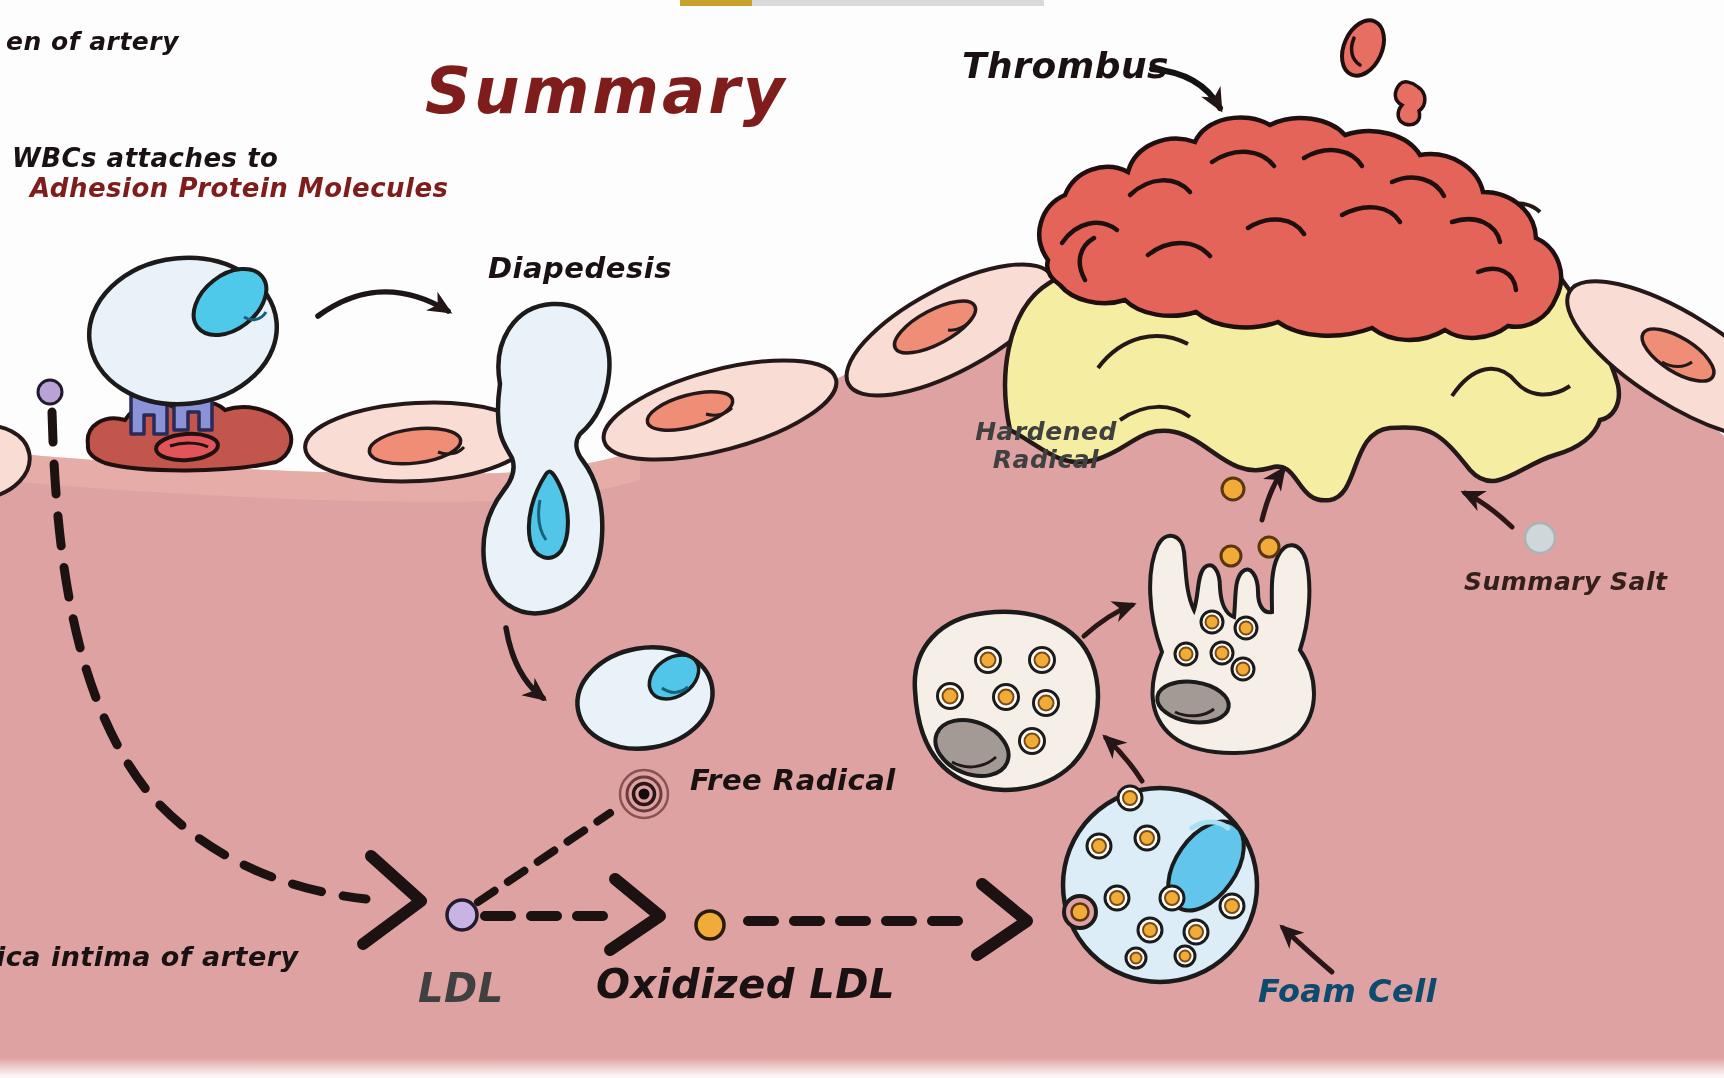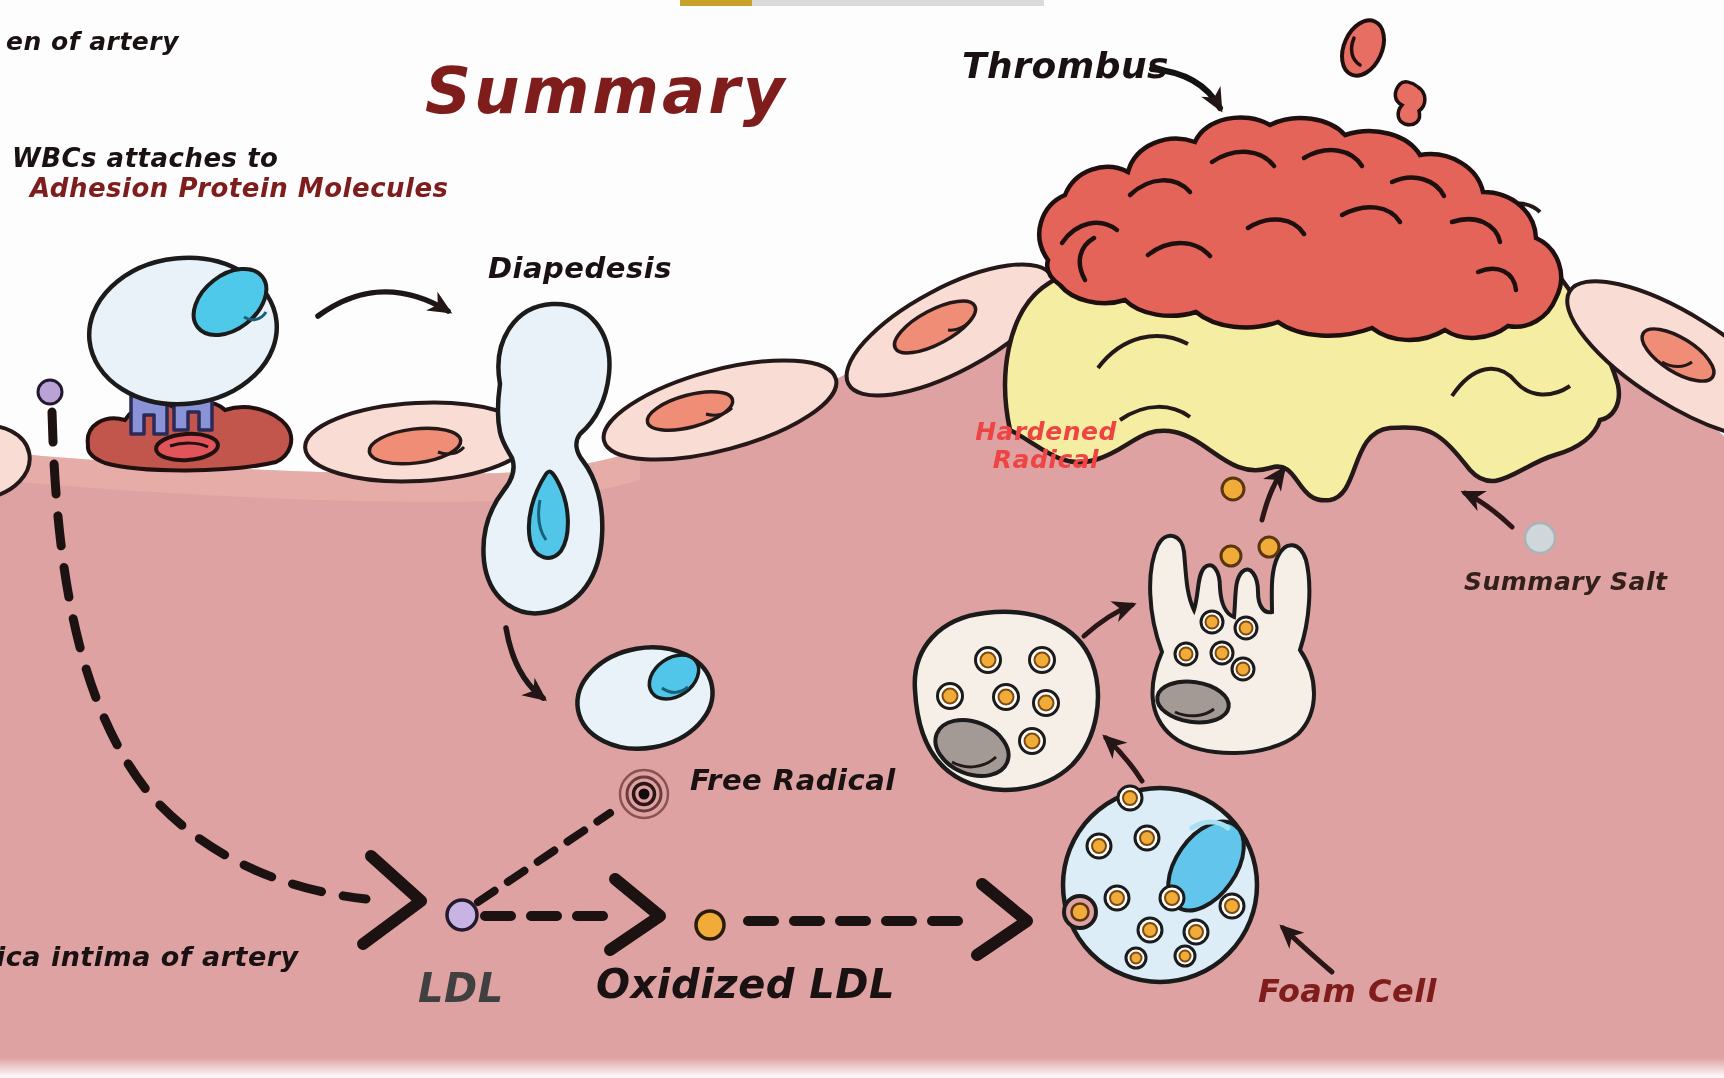--- a/index.html
+++ b/index.html
@@ -306,31 +306,31 @@
 
 <div class="lbl" style="left:409px;top:56px;font-size:64px;font-weight:800;color:#7f1d1d;letter-spacing:3px;margin-left:16px;">Summary</div>
 
 <div class="lbl" style="left:12px;top:144px;font-size:26px;">WBCs attaches to</div>
 <div class="lbl" style="left:30px;top:174px;font-size:26px;color:#7f1d1d;">Adhesion Protein Molecules</div>
 
 <div class="lbl" style="left:488px;top:252px;font-size:29px;">Diapedesis</div>
 
 <div class="lbl" style="left:962px;top:46px;font-size:36px;font-weight:700;">Thrombus</div>
 
-<div class="lbl center" style="left:958px;top:418px;width:176px;font-size:25px;color:#ef4444;">
+<div class="lbl center" style="left:958px;top:418px;width:176px;font-size:25px;color:#404040;">
   <div>Hardened</div>
   <div>Radical</div>
 </div>
 
 <div class="lbl" style="left:1464px;top:568px;font-size:25px;color:#33201b;">Summary Salt</div>
 
 <div class="lbl" style="left:690px;top:764px;font-size:29px;">Free Radical</div>
 
 <div class="lbl" style="left:418px;top:966px;font-size:40px;font-weight:800;color:#404040;">LDL</div>
 
 <div class="lbl" style="left:596px;top:962px;font-size:40px;font-weight:700;">Oxidized LDL</div>
 
-<div class="lbl" style="left:1258px;top:974px;font-size:32px;font-weight:700;color:#7f1d1d;">Foam Cell</div>
+<div class="lbl" style="left:1258px;top:974px;font-size:32px;font-weight:700;color:#0c4a6e;">Foam Cell</div>
 
 <div class="lbl" style="left:-4px;top:942px;font-size:27px;">ica intima of artery</div>
 
 <div id="bottom-fade"></div>
 </div>
 
 </body></html>

